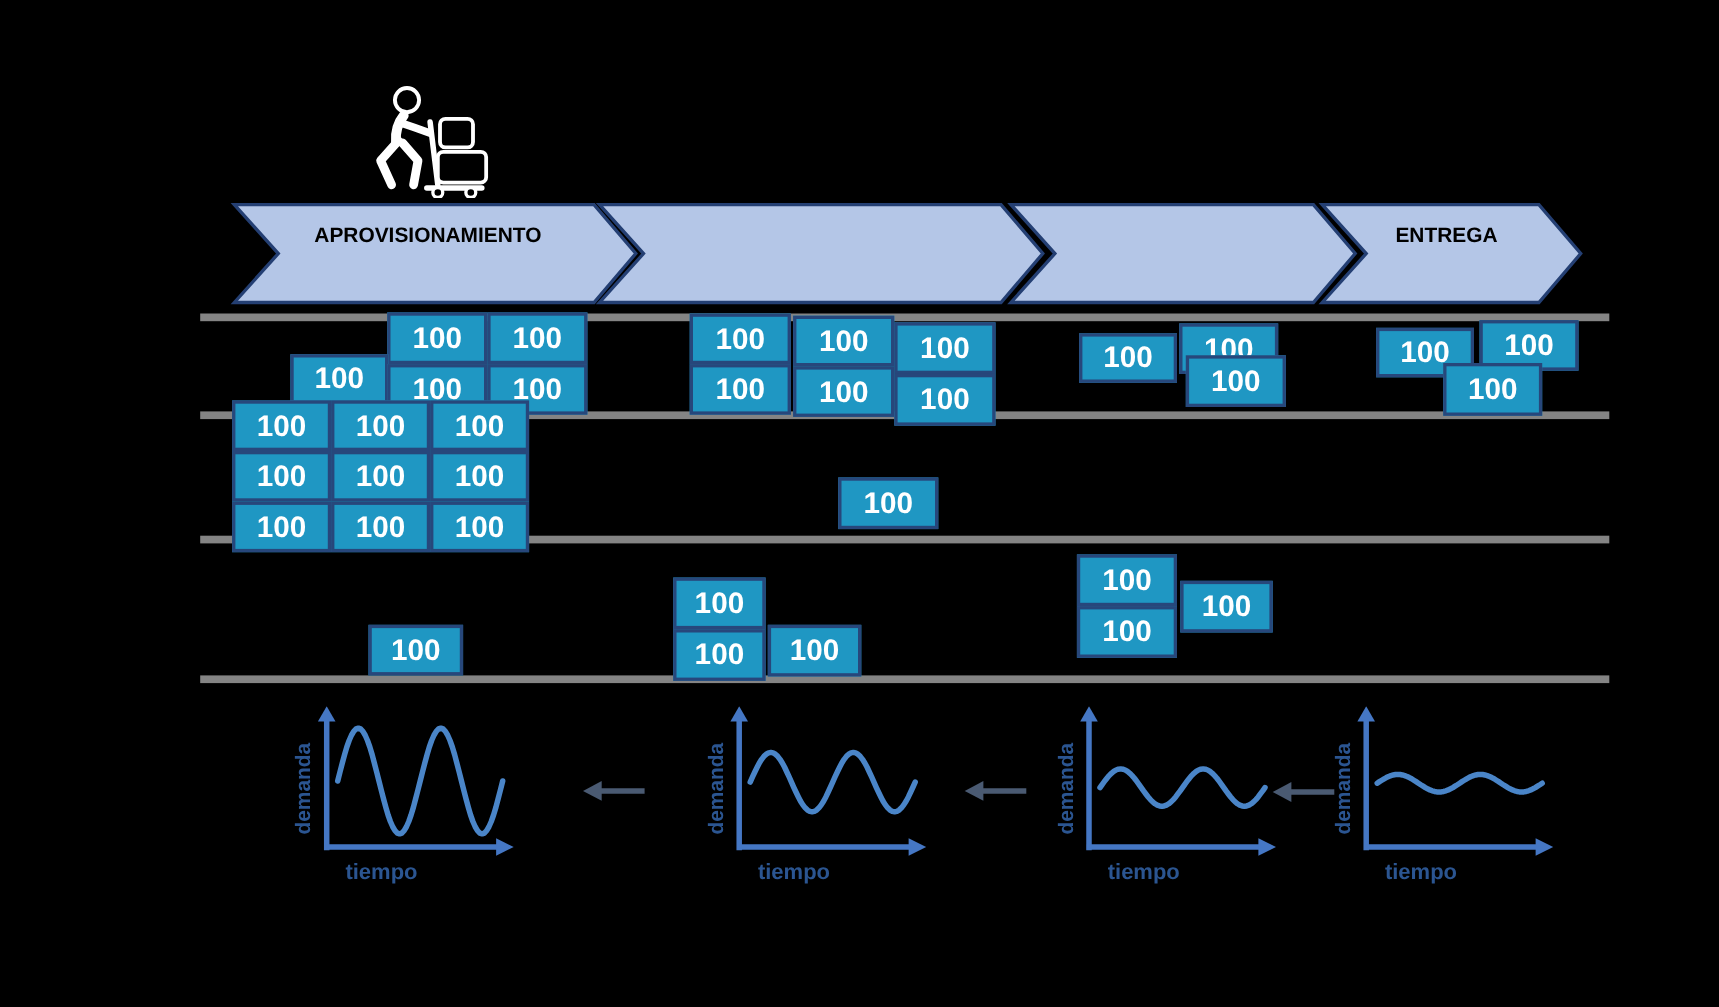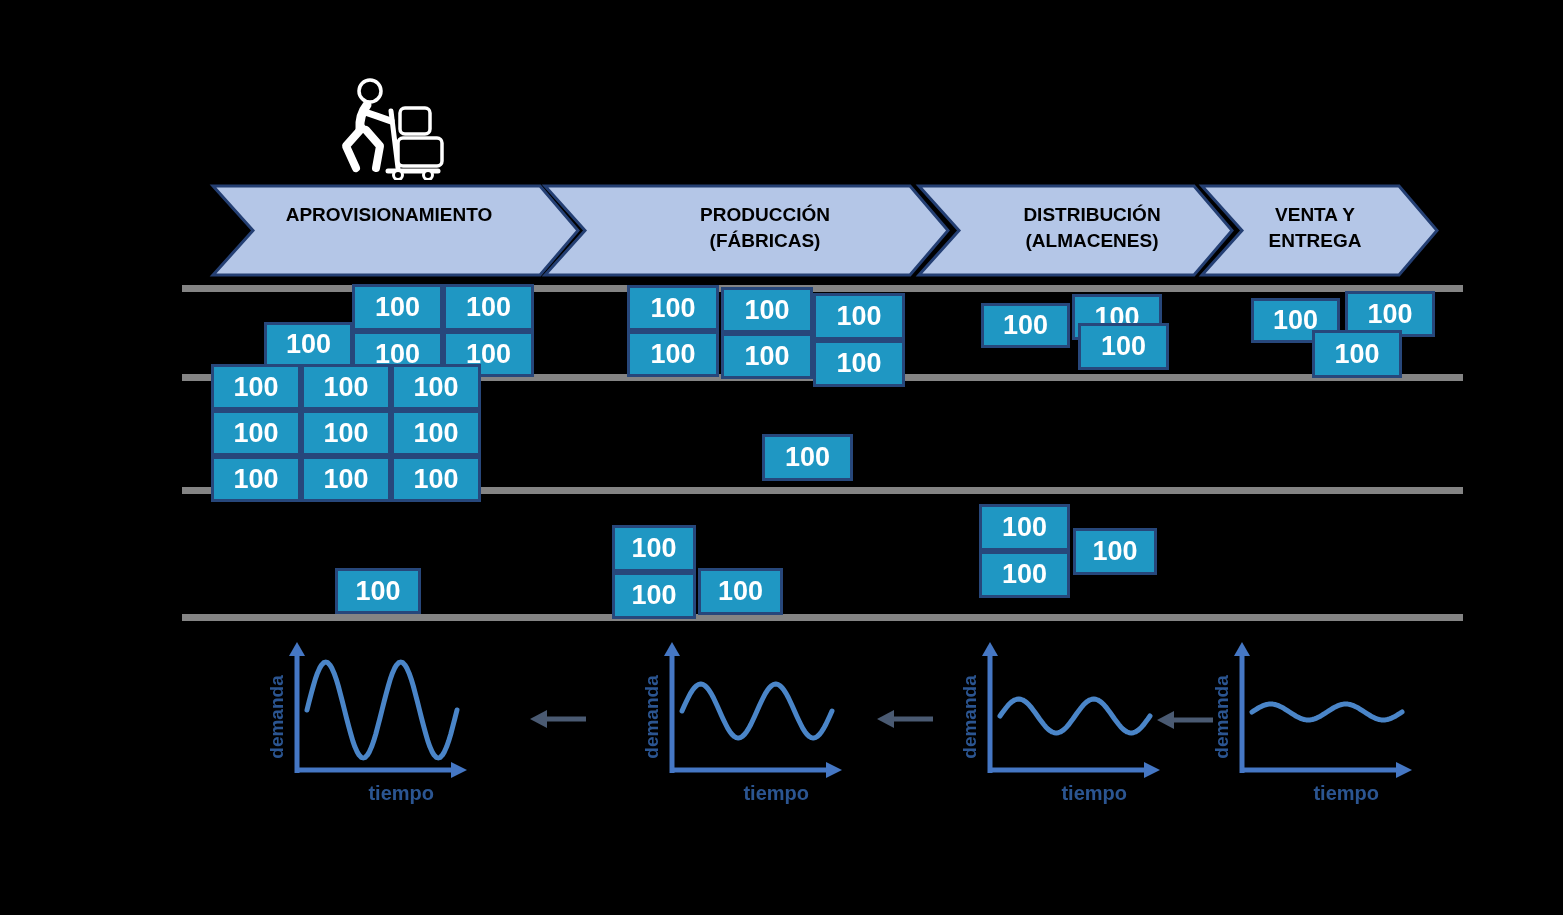--- a/index.html
+++ b/index.html
@@ -20,21 +20,21 @@
     font-weight:700;font-size:19px;line-height:1.35;text-align:center;
   }
   .graph{position:absolute;top:642px;width:230px;height:175px;}
   .graph svg{position:absolute;left:30px;top:0;}
   .ylabel{
     position:absolute;left:-17px;top:64px;width:110px;height:22px;
     transform:rotate(-90deg);text-align:center;
     color:var(--glabel,#2B5591);font-weight:700;font-size:19px;
   }
   .xlabel{
-    position:absolute;left:75px;top:140px;width:120px;text-align:right;
+    position:absolute;left:75px;top:140px;width:120px;text-align:left;
     color:var(--glabel,#2B5591);font-weight:700;font-size:20px;
   }
   .flow-arrow{position:absolute;}
 </style>
 </head>
 <body>
 
 <div id="stage" style="--bg: #000000; --box-fill: #1F97C3; --box-border: #27477B; --box-text: #FFFFFF; --chev-fill: #B4C6E7; --chev-border: #243F73; --chev-text: #000000; --lane: #848484; --glabel: #2B5591;">
 
   <div>
@@ -84,30 +84,21 @@
   <svg style="position:absolute;left:0;top:183px;" width="1563" height="96" viewBox="0 0 1563 96">
     <polygon class="chev" points="213,3 540,3 578,47.5 540,92 213,92 253,47.5"></polygon>
     <polygon class="chev" points="545,3 910,3 948,47.5 910,92 545,92 585,47.5"></polygon>
     <polygon class="chev" points="919,3 1194,3 1232,47.5 1194,92 919,92 959,47.5"></polygon>
     <polygon class="chev" points="1202,3 1399,3 1437,47.5 1399,92 1202,92 1242,47.5"></polygon>
   </svg>
 
   <div class="stage-label" style="left:229px;width:320px;">
     <div>APROVISIONAMIENTO</div>
   </div>
-  <div class="stage-label" style="left:605px;width:320px;">
-    <div>PRODUCCIÓN</div>
-    <div>(FÁBRICAS)</div>
-  </div>
-  <div class="stage-label" style="left:932px;width:320px;">
-    <div>DISTRIBUCIÓN</div>
-    <div>(ALMACENES)</div>
-  </div>
   <div class="stage-label" style="left:1155px;width:320px;">
-    <div>VENTA Y</div>
     <div>ENTREGA</div>
   </div>
 
   <svg style="position:absolute;left:332px;top:78px;" width="112" height="102" viewBox="0 0 112 102">
     <g stroke="#FFFFFF" fill="none" stroke-linecap="round" stroke-linejoin="round">
       <circle cx="38" cy="13" r="11" stroke-width="3.5" fill="#000"></circle>
       <path d="M35,27 Q27,37 28,51" stroke-width="9"></path>
       <path d="M33,34 Q45,38 59,43" stroke-width="7"></path>
       <path d="M30,50 L14,68 L24,90" stroke-width="8"></path>
       <path d="M34,52 L48,68 L44,90" stroke-width="8"></path>

